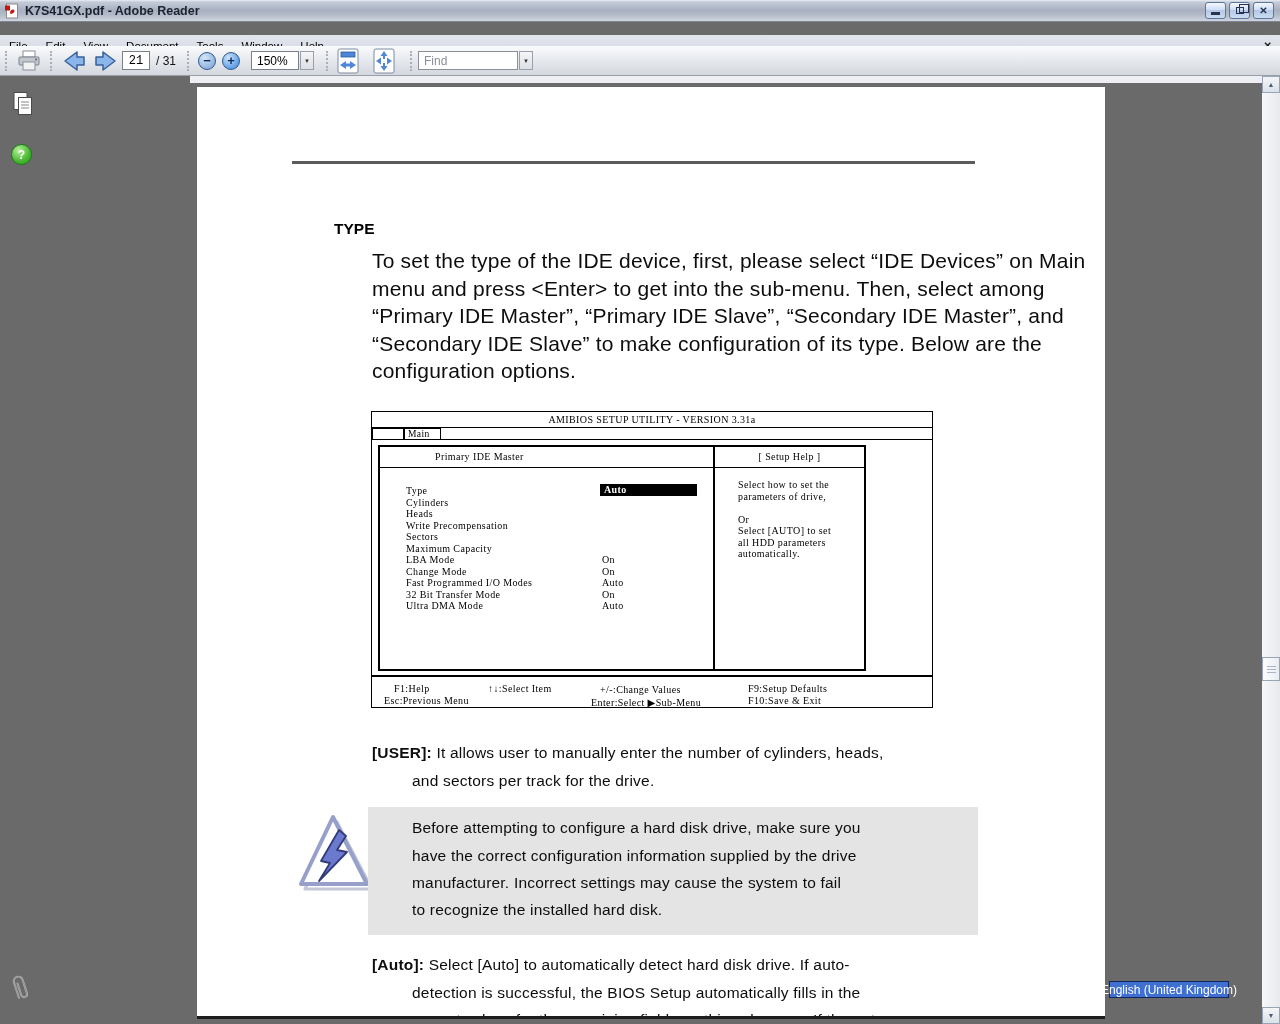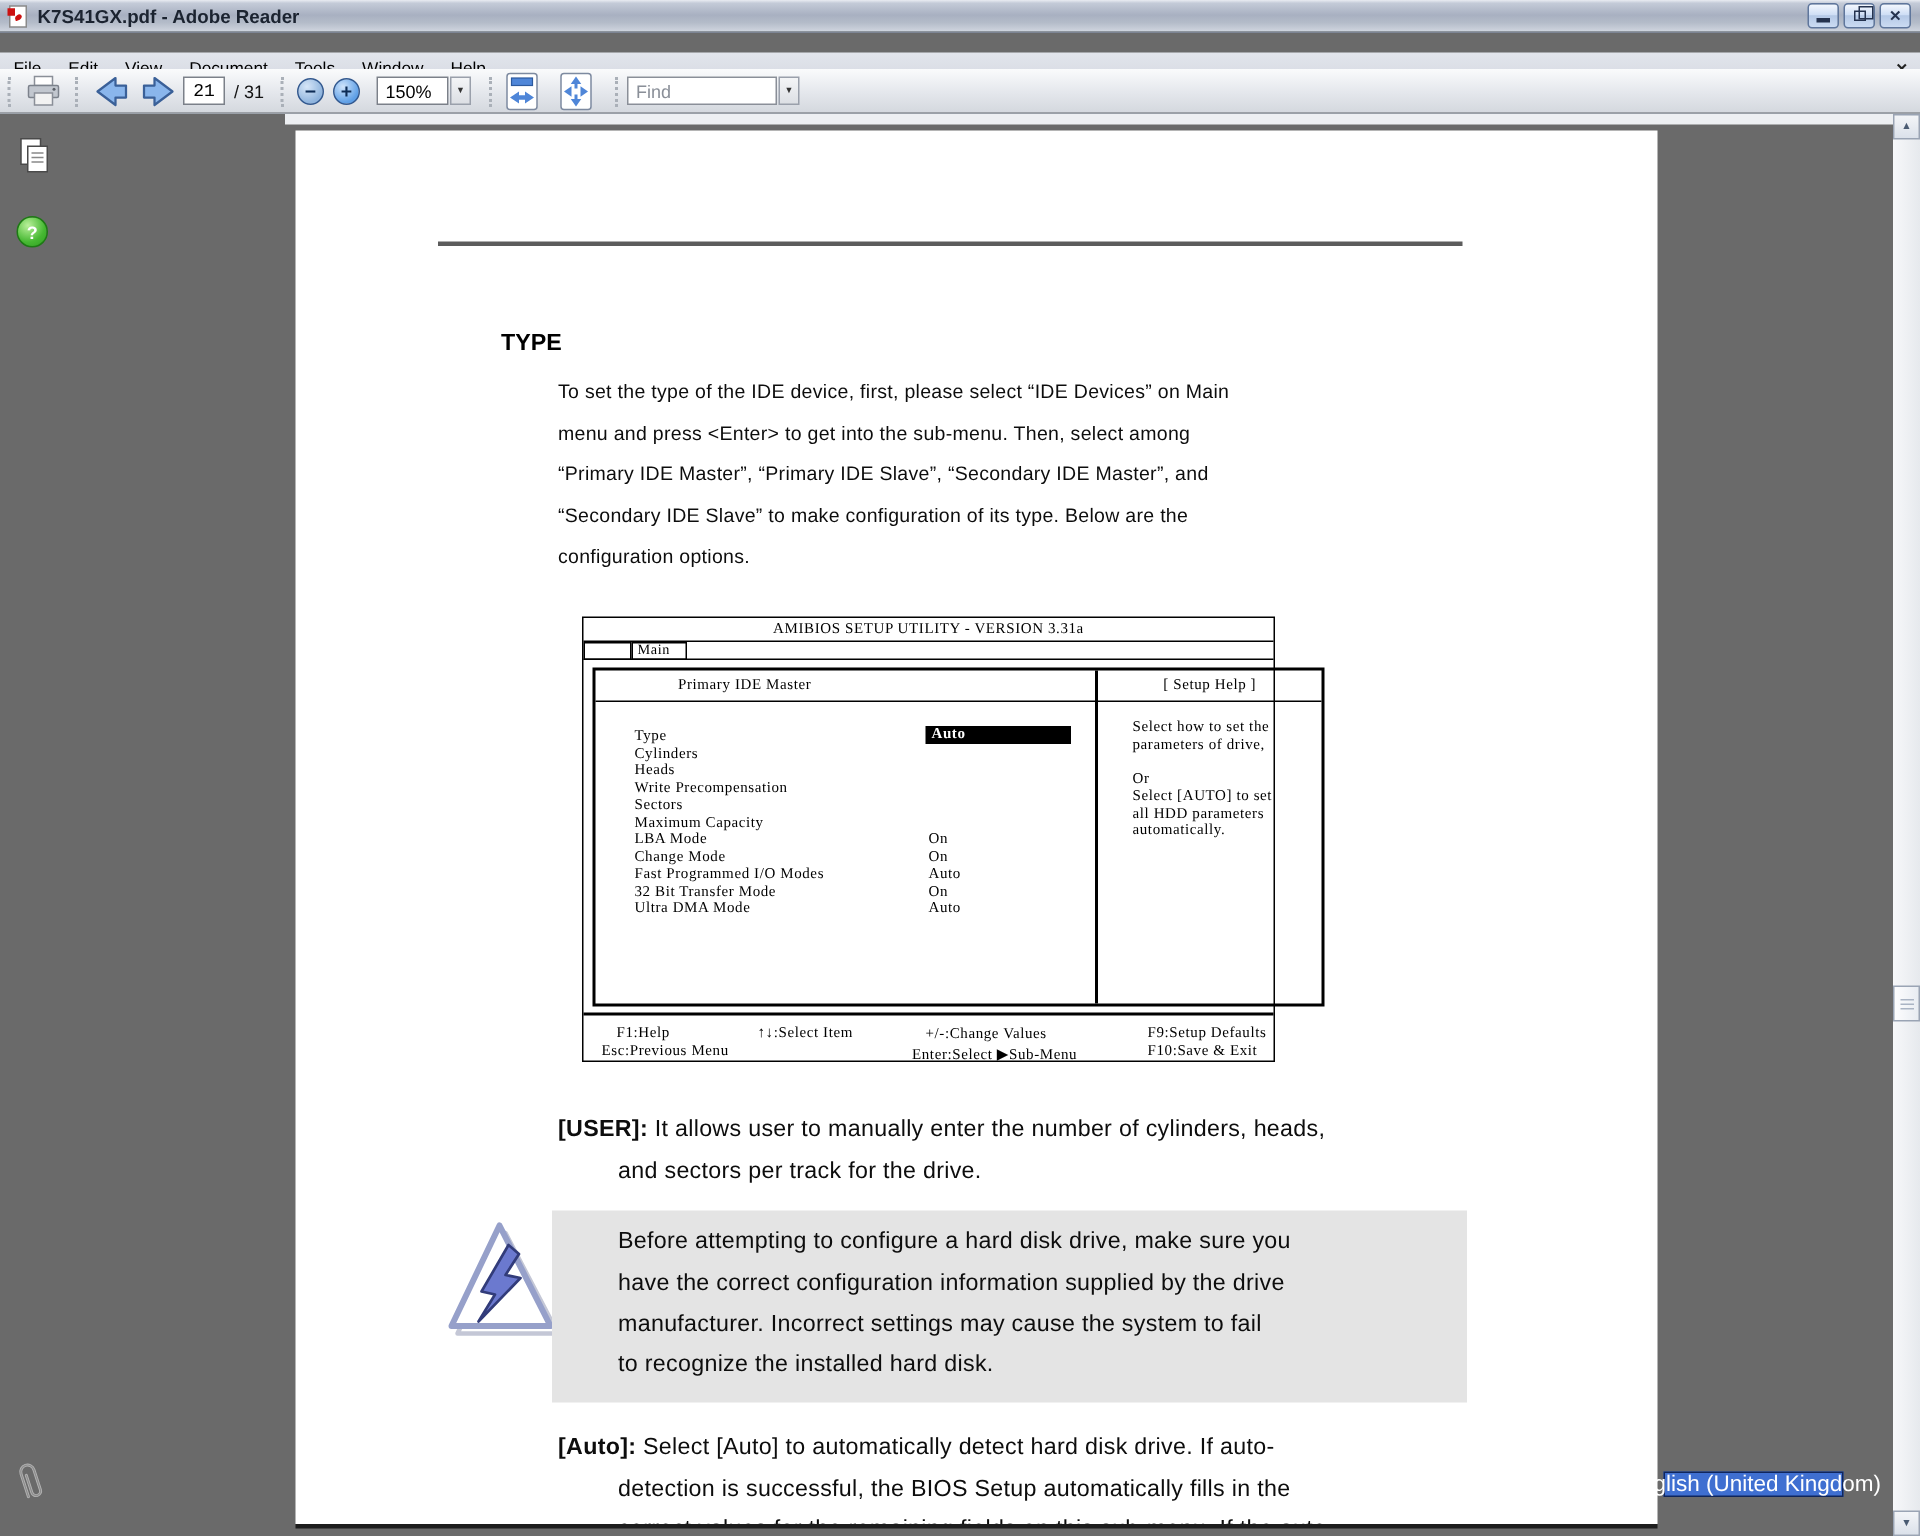--- a/index.html
+++ b/index.html
@@ -62,24 +62,24 @@
   
   .sidebtn { position:absolute; display:flex; align-items:center; justify-content:center; }
   #help-circle { left:11px; top:68px; width:21px; height:21px; border-radius:50%;
     border:1px solid #1d7a14; background:radial-gradient(circle at 35% 28%,#b9f09a,#46b832 60%,#2f9e22);
     color:#fff; font-weight:bold; font-size:12px; }
 
   
   .body-line { position:absolute; white-space:nowrap; font-size:15.5px; color:#0d0d0d; letter-spacing:0.2px; }
   .rule { position:absolute; left:95px; top:74px; width:683px; height:3px; background:#5c5c5c; }
   .h-type { position:absolute; left:137px; top:133px; font-size:15.5px; font-weight:bold; color:#000; }
-  .intro { position:absolute; left:175px; top:160px; line-height:27.5px; font-size:13px; color:#0d0d0d; letter-spacing:0.2px; white-space:nowrap; }
-
-  
-  #bios { position:absolute; left:191px; top:324px; width:462px; height:297px;
+  .intro { position:absolute; left:175px; top:160px; line-height:27.5px; font-size:21px; color:#0d0d0d; letter-spacing:0.2px; white-space:nowrap; }
+
+  
+  #bios { position:absolute; left:174px; top:324px; width:562px; height:297px;
     border:1px solid #000; font-family:"Liberation Serif", serif; font-size:10px; color:#000;
     letter-spacing:0.4px; }
   #bios .b-title { position:absolute; left:0; right:0; top:0; height:16px; border-bottom:1px solid #000;
     text-align:center; padding-top:2px; }
   #bios .tabline { position:absolute; left:0; right:0; top:27px; border-top:1px solid #000; }
   #bios .tab-empty { position:absolute; left:0; top:16px; width:32px; height:12px; border:1px solid #000; }
   #bios .tab-main { position:absolute; left:32px; top:16px; width:37px; height:12px; border:1px solid #000;
     font-size:9.5px; padding:0 0 0 3px; }
   #bios .mainbox { position:absolute; left:6px; top:33px; width:488px; height:226px; border:2px solid #000; }
   #bios .vdivider { position:absolute; left:333px; top:0; bottom:0; border-left:2px solid #000; }
@@ -97,21 +97,21 @@
 
   
   .plabel { font-weight:bold;text-align:right; }
 
   
   #warnbox { position:absolute; left:171px; top:720px; width:610px; height:128px; background:#e4e4e4; }
   #warnbox .wline { position:absolute; left:44px; white-space:nowrap; font-size:15.5px; color:#0d0d0d; letter-spacing:0.2px; }
 
   
   #lang-badge { position:absolute; left:1109px; top:905px; width:120px; height:17px;
-    background:#3f6fd1; border:1px solid #10265c; color:#fff; font-size:15px;
+    background:#3f6fd1; border:1px solid #10265c; color:#fff; font-size:12px;
     display:flex; align-items:center; justify-content:center; white-space:nowrap; }
 
   
   #scrollbar { position:absolute; left:1262px; top:0; width:18px; height:948px;
     background:linear-gradient(90deg,#f7f8fa,#e6e9ed); }
   .sb-btn { position:absolute; left:0; width:18px; height:17px; border:1px solid #9aa4b4;
     background:linear-gradient(180deg,#f3f5f8,#dbe1ea); display:flex; align-items:center;
     justify-content:center; font-size:7px; color:#4a5b72; }
   .sb-up { top:0; }
   .sb-down { bottom:0; }

